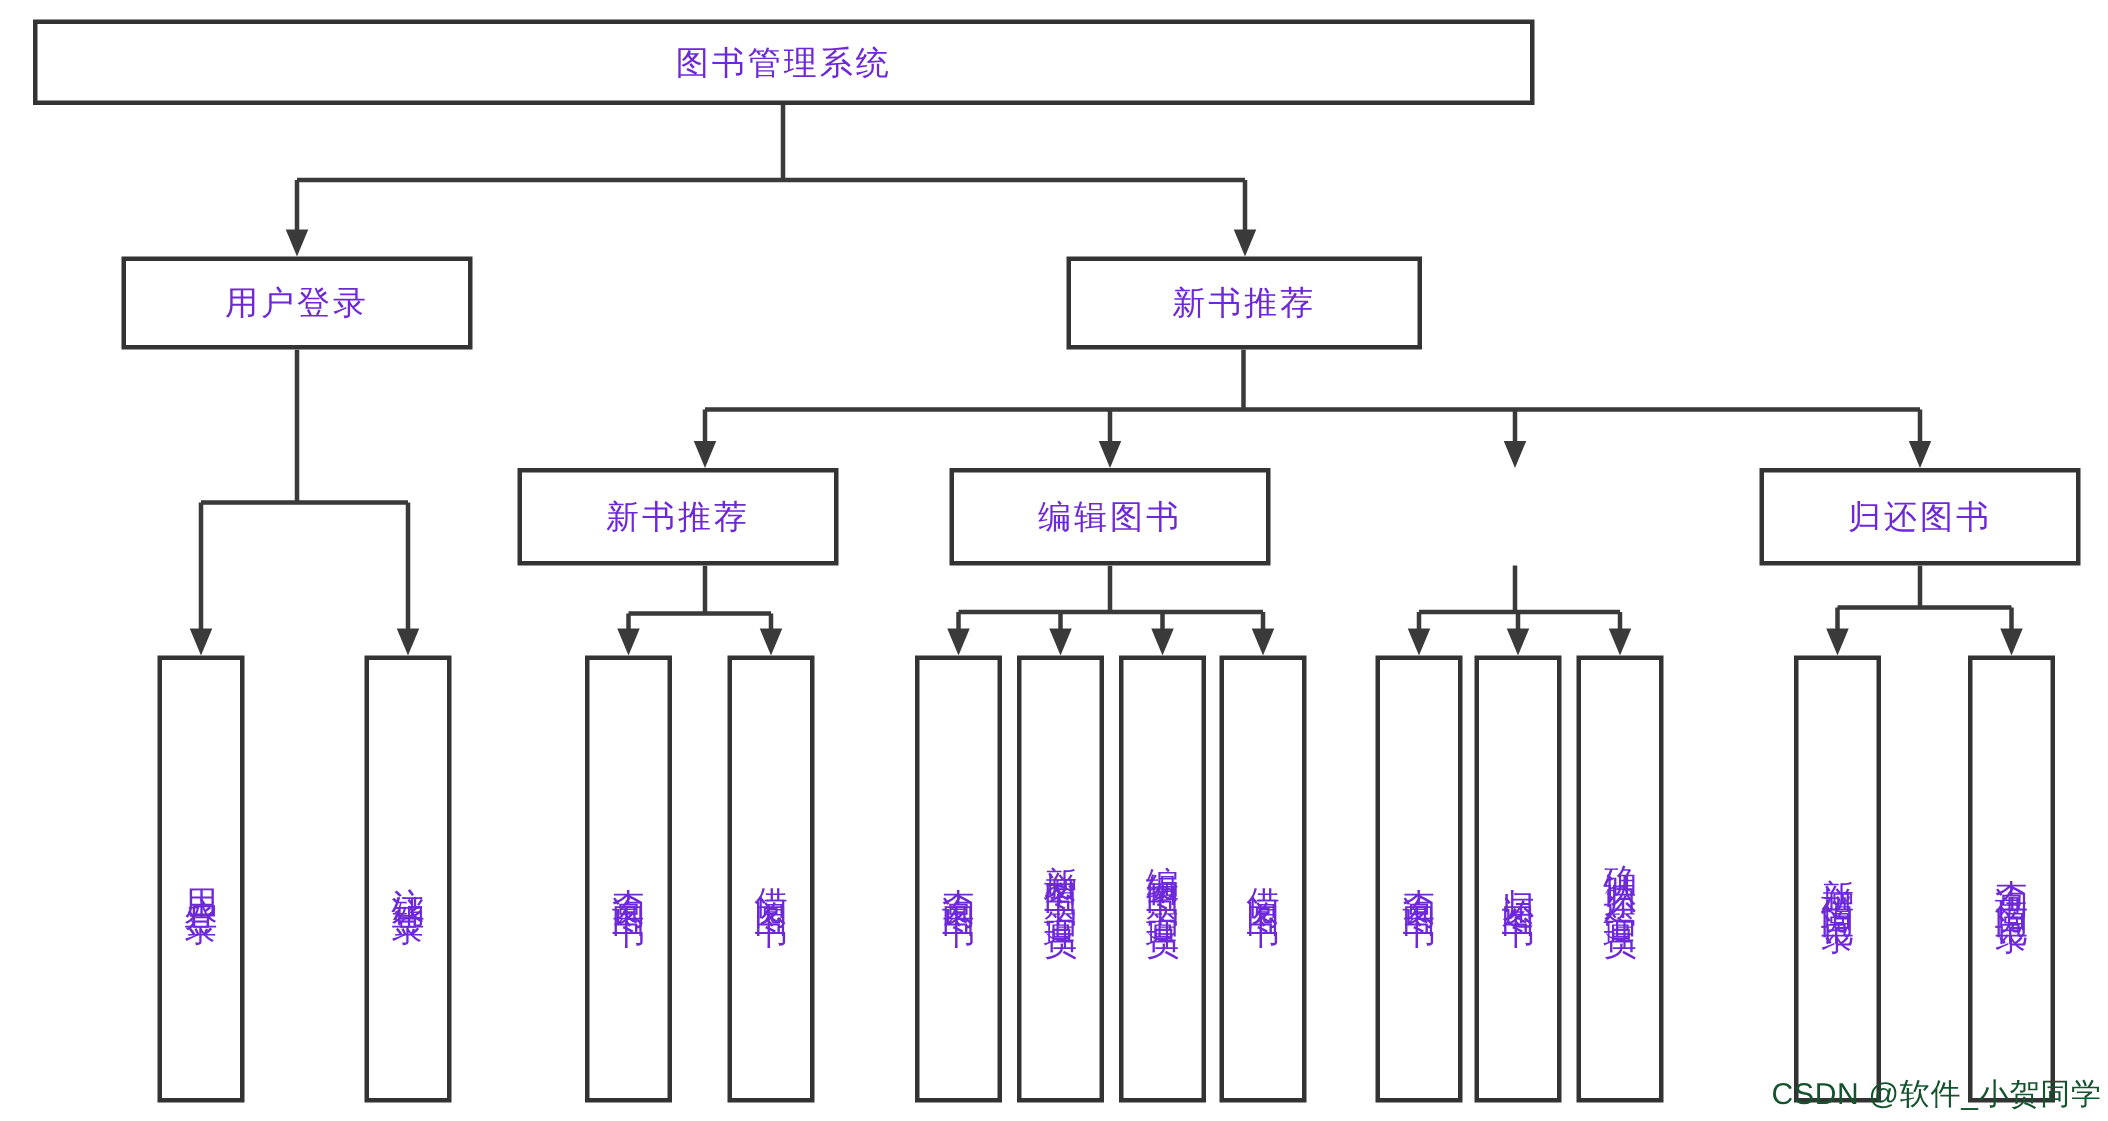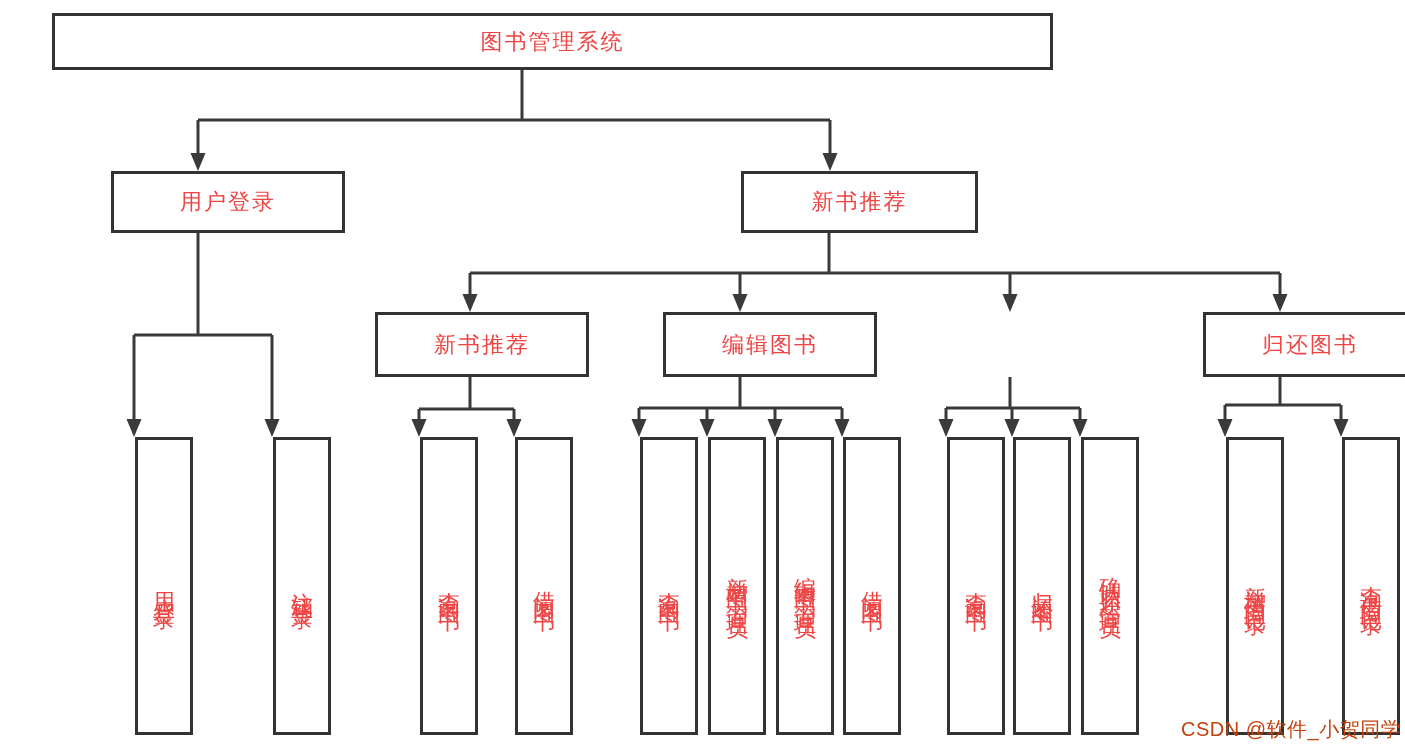--- a/index.html
+++ b/index.html
@@ -14,40 +14,39 @@
   #wires {
     position: absolute;
     left: 0; top: 0;
     width: 1405px; height: 747px;
   }
   .box {
     position: absolute;
     box-sizing: border-box;
     background: #ffffff;
     border: 3px solid #333333;
-    color: #ef4444;
+    color: #6d28d9;
     display: flex;
     align-items: center;
     justify-content: center;
     font-size: 22px;
     letter-spacing: 2px;
     z-index: 2;
-    margin-left: 30px;
   }
   .vbox {
     writing-mode: vertical-rl;
     letter-spacing: 6px;
     line-height: 1;
   }
   #watermark {
     position: absolute;
     left: 1181px;
     top: 716px;
     font-size: 20px;
-    color: #c2410c;
+    color: #14532d;
     letter-spacing: 0.5px;
     white-space: nowrap;
     z-index: 3;
   }
 </style>
 </head>
 <body>
 
 <div id="canvas">
 

